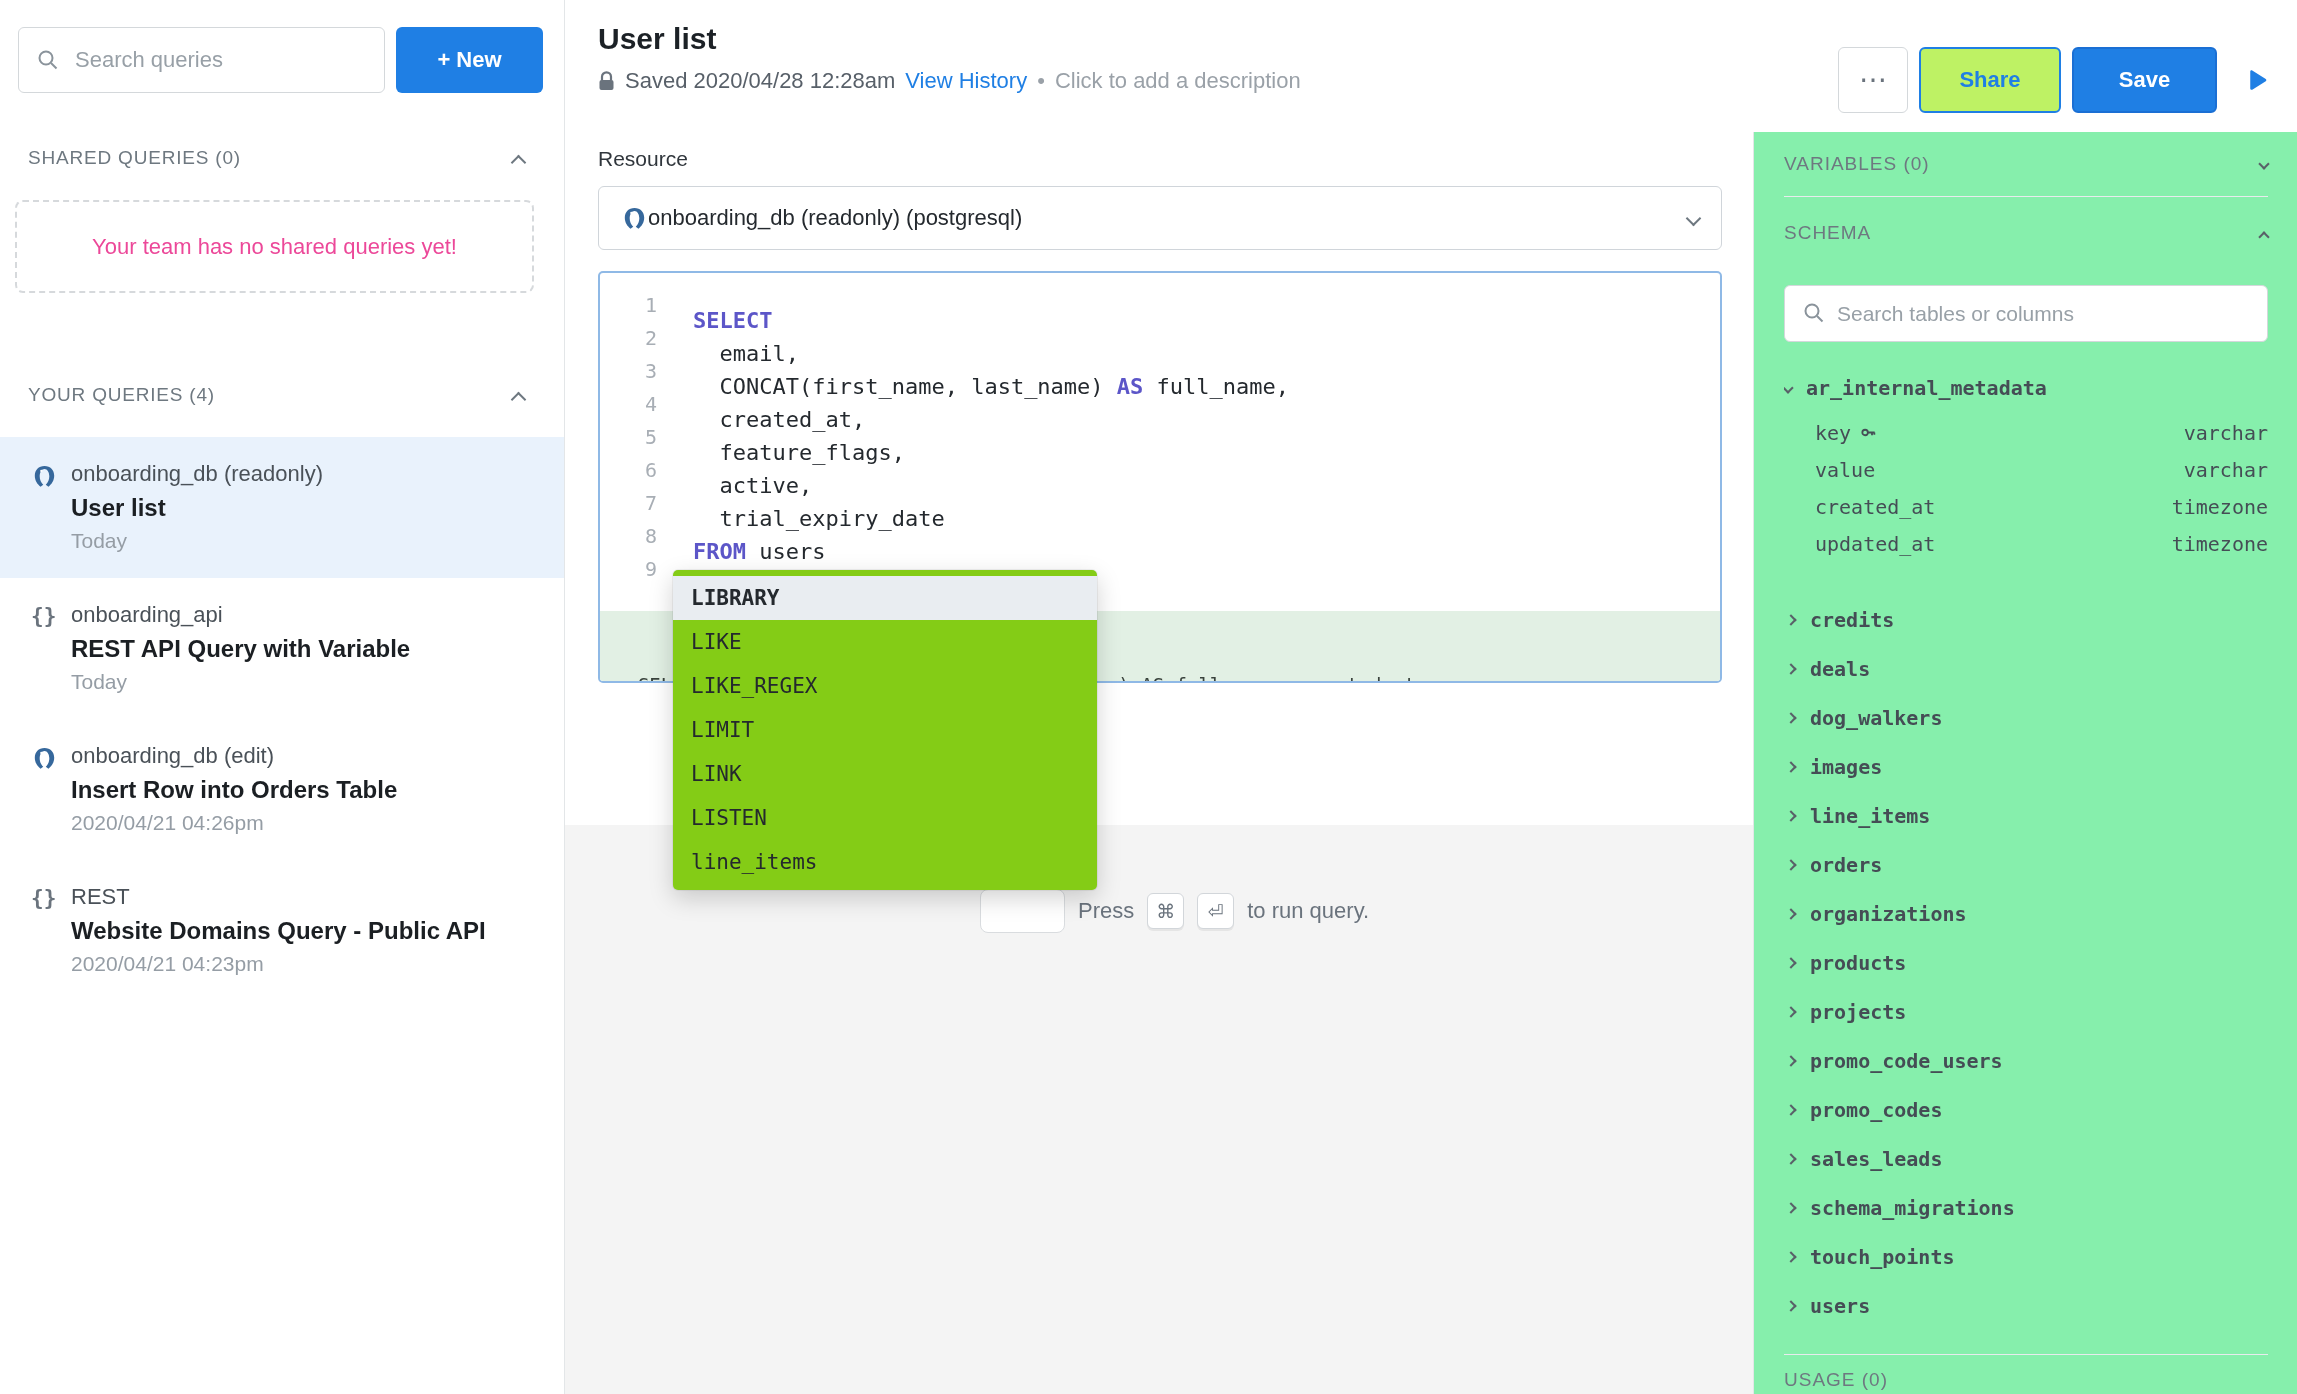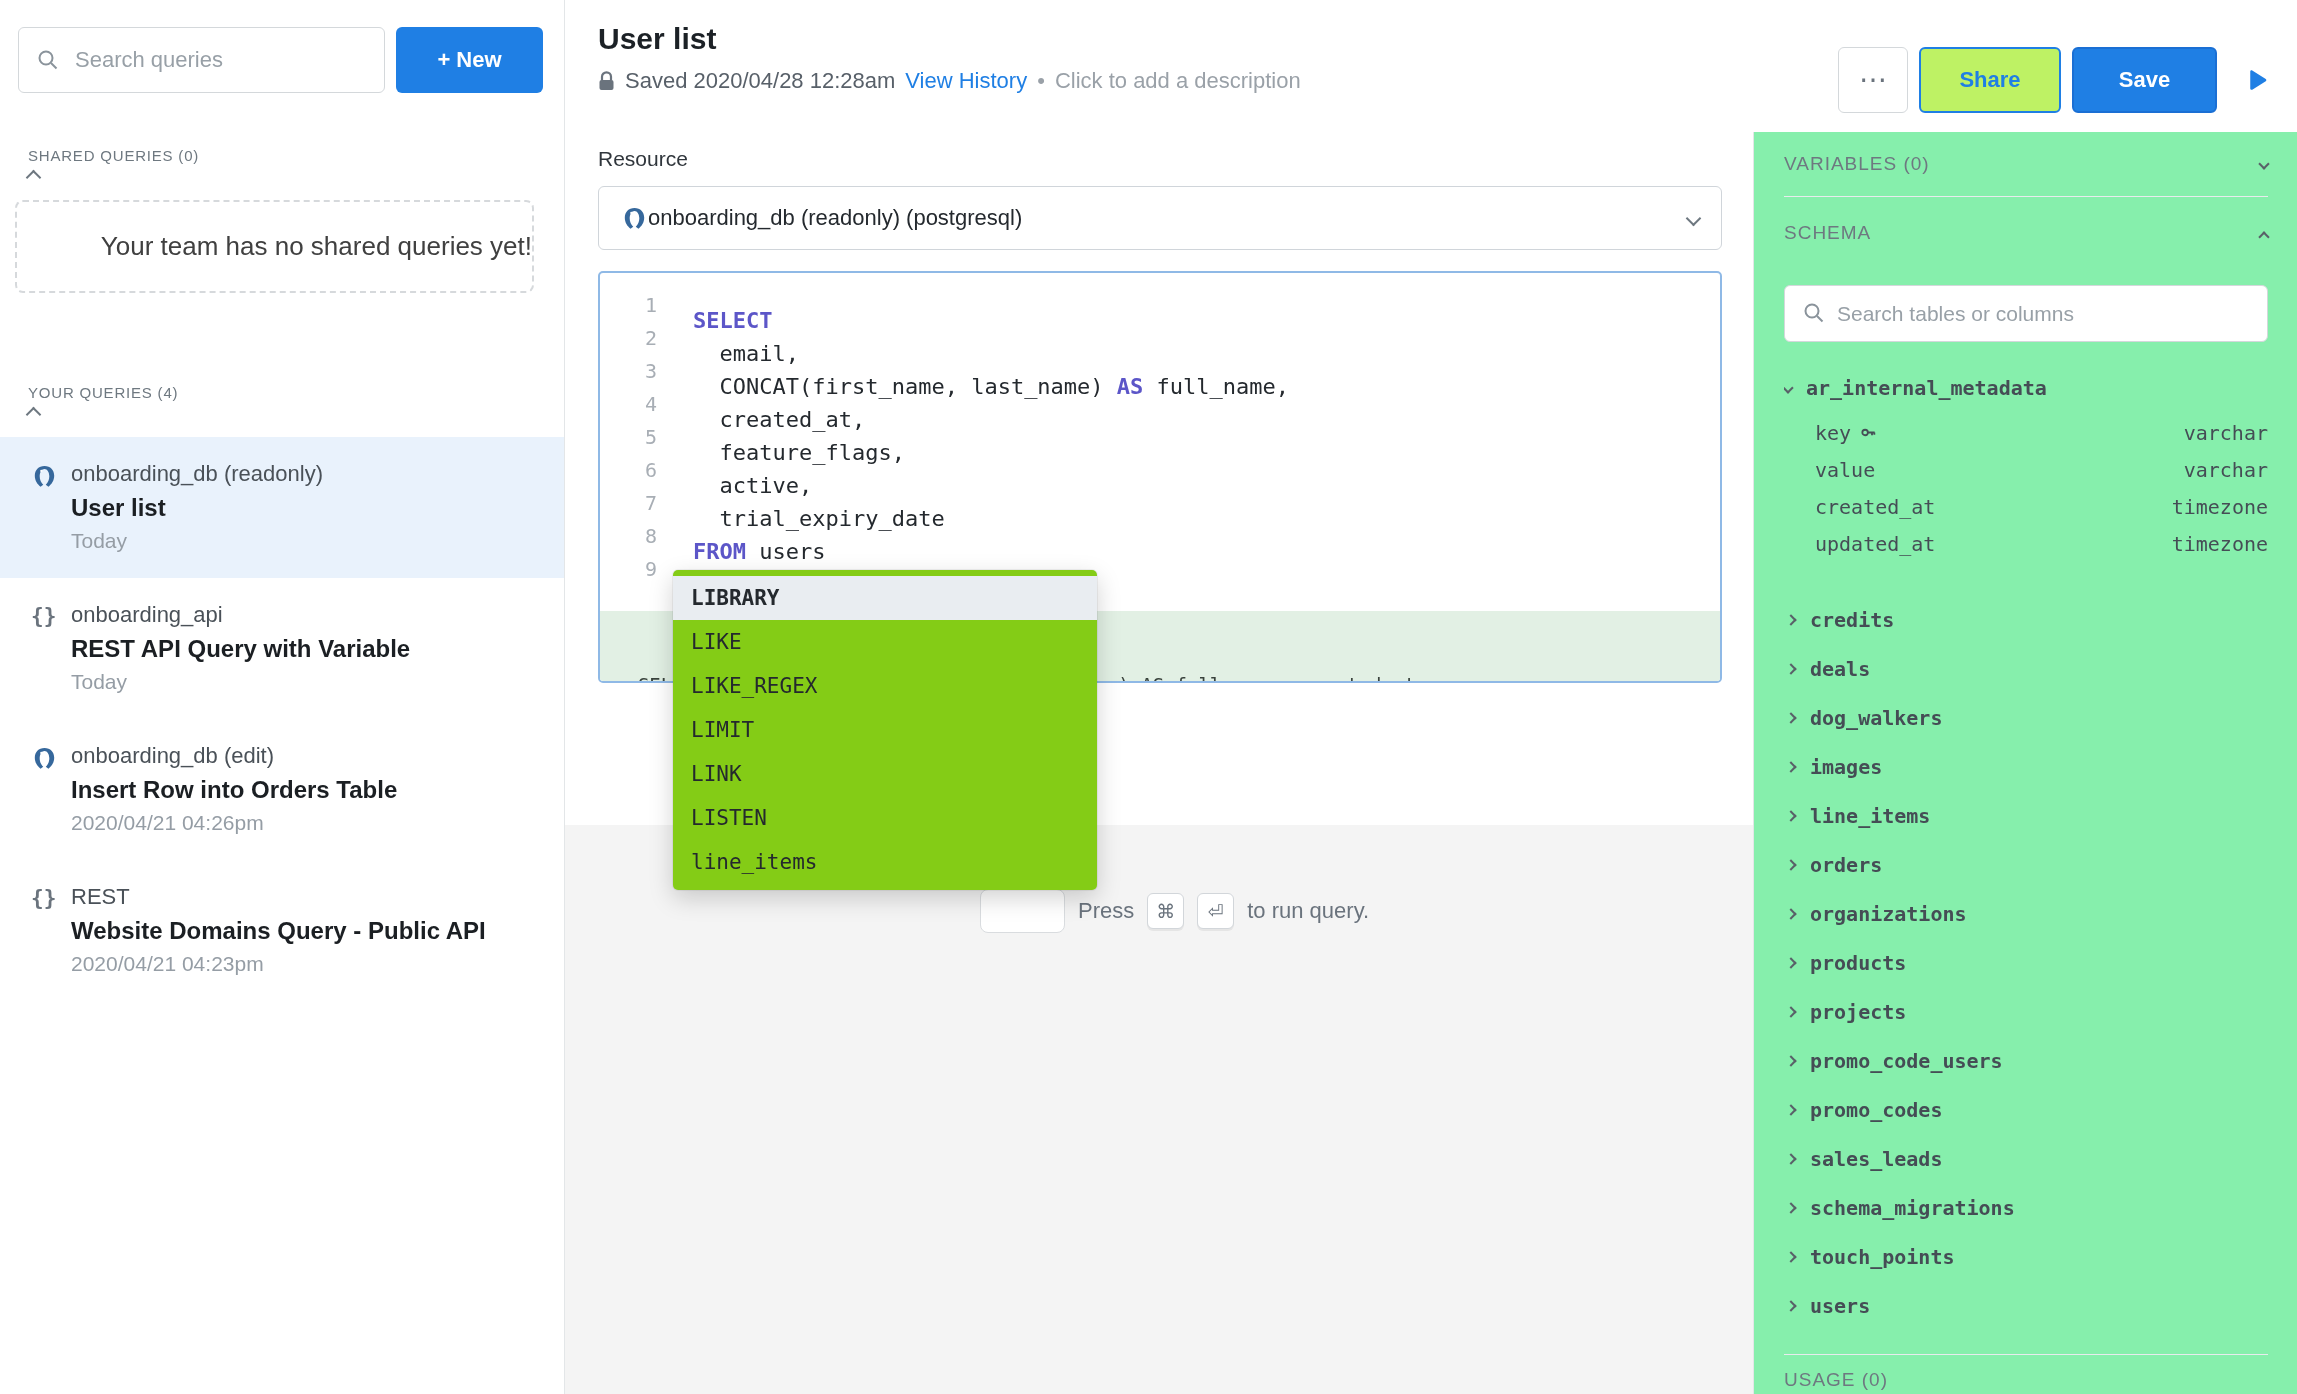--- a/index.html
+++ b/index.html
@@ -7,24 +7,24 @@
   #app { width:2297px; height:1394px; display:flex; font-family:"Liberation Sans",sans-serif; color:#24292e; overflow:hidden; }
 
   
   .sidebar-left { width:565px; flex:none; border-right:1px solid #e3e6e8; display:flex; flex-direction:column; background:#fff; }
   .sl-top { display:flex; margin:27px 21px 0 18px; gap:11px; }
   .search-box { position:relative; flex:1; height:66px; }
   .search-box input { width:100%; height:100%; border:1px solid #d4d8db; border-radius:6px; padding:0 16px 0 56px; font-family:"Liberation Sans",sans-serif; font-size:22px; color:#24292e; outline:none; background:#fff; }
   input::placeholder { color:#98a0a7; }
   .mag { position:absolute; left:18px; top:21px; }
   .btn-new { width:147px; height:66px; background:#1f7fe4; color:#fff; font-family:"Liberation Sans",sans-serif; font-weight:600; font-size:22px; border:none; border-radius:6px; cursor:pointer; }
-  .sec-header { display:flex; justify-content:space-between; margin:0 40px 0 28px; color:#6e7880; font-size:15px; letter-spacing:.8px; font-weight:500; height:22px;flex-direction:column; }
+  .sec-header { display:flex; align-items:center; justify-content:space-between; margin:0 40px 0 28px; color:#6e7880; font-size:19px; letter-spacing:.8px; font-weight:500; height:22px; }
   .sec-header.shared { margin-top:54px; }
   .sec-header.yours { margin-top:91px; }
-  .empty-box { margin:31px 30px 0 15px; height:93px; border:2px dashed #d6d9dc; border-radius:8px; display:flex; align-items:center; justify-content:flex-end; color:#404040; font-size:26px; }
+  .empty-box { margin:31px 30px 0 15px; height:93px; border:2px dashed #d6d9dc; border-radius:8px; display:flex; align-items:center; justify-content:center; color:#ec4899; font-size:22px; }
   .query-list { margin-top:31px; }
   .query-item { display:flex; gap:12px; padding:24px 24px 24px 31px; cursor:pointer; }
   .query-item.selected { background:#e9f2fc; }
   .q-icon { width:28px; flex:none; padding-top:2px; }
   .q-icon.api { font-family:"DejaVu Sans Mono",monospace; font-weight:700; font-size:21px; color:#6a737d; }
   .q-resource { font-size:22px; color:#4a5158; line-height:26px; }
   .q-title { font-size:24px; font-weight:600; color:#1b1f23; line-height:31px; margin-top:5px; max-width:424px; }
   .q-date { font-size:21px; color:#959da5; line-height:26px; margin-top:5px; }
 
   

